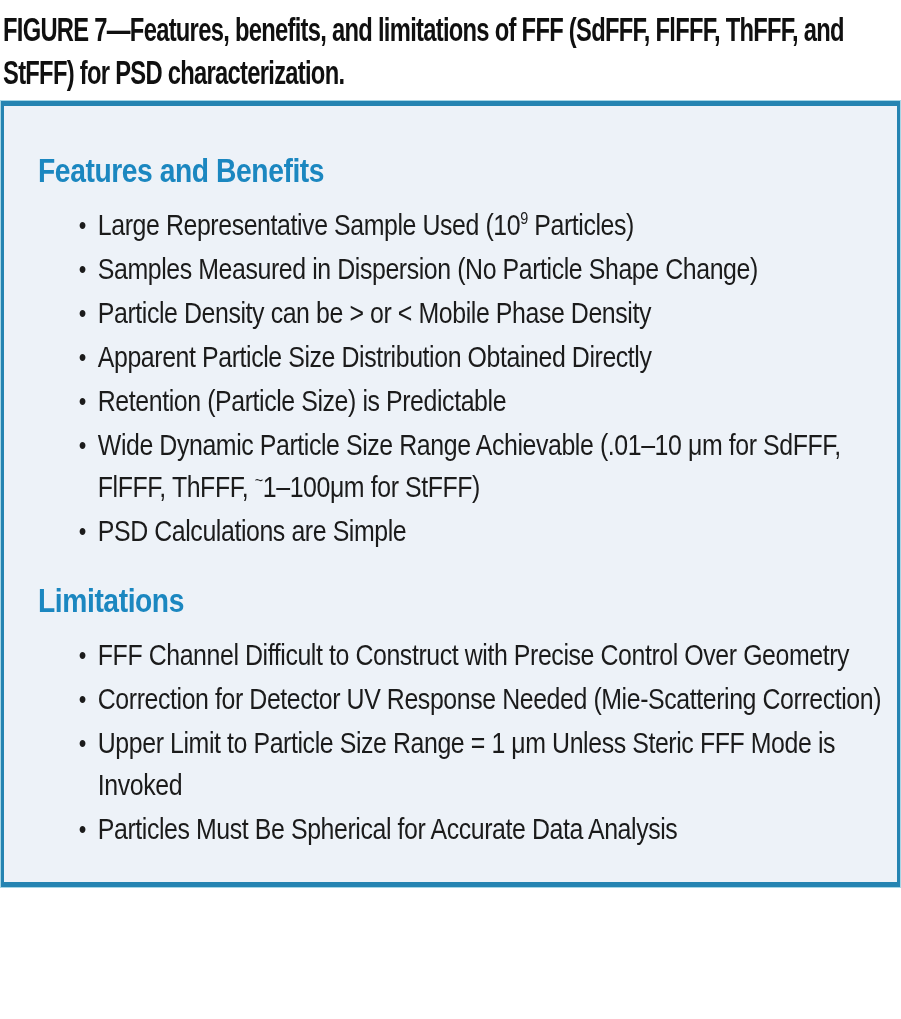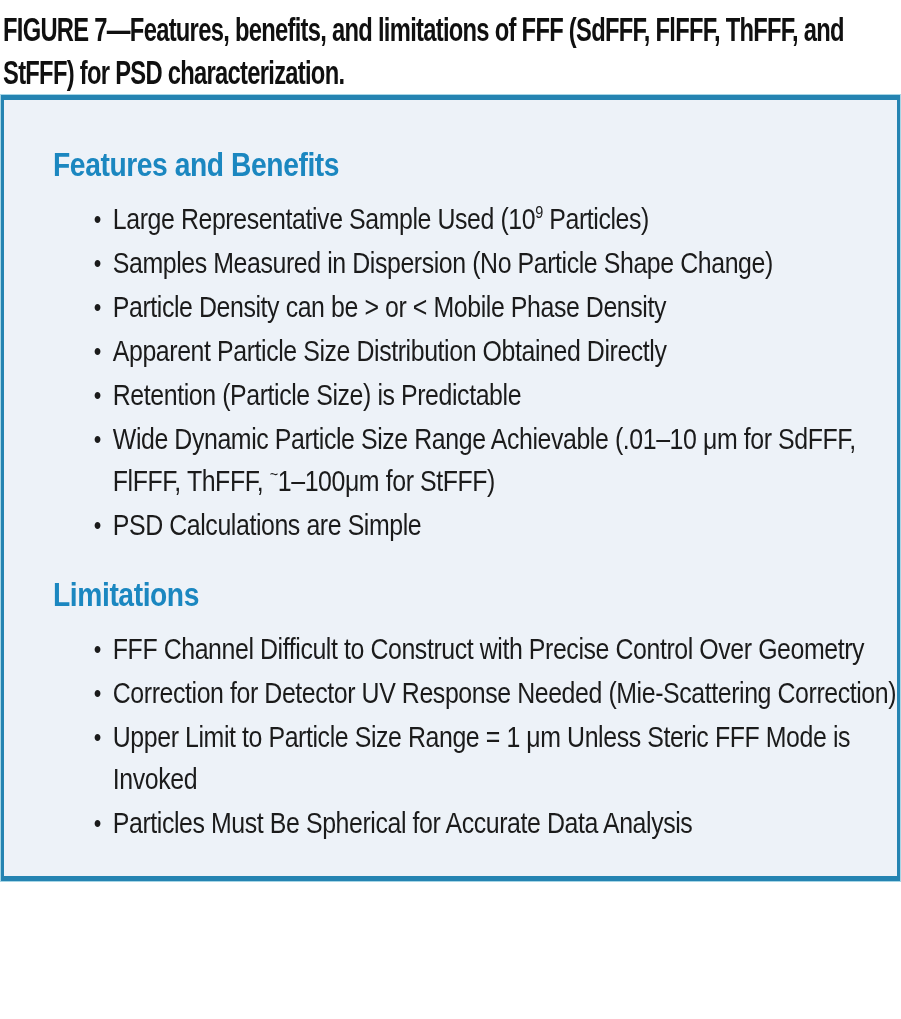--- a/index.html
+++ b/index.html
@@ -16,28 +16,27 @@
     transform: scaleX(0.72);       
     transform-origin: 0 0;
     font-weight: bold;
     font-size: 33px;
     line-height: 43px;
     letter-spacing: -1px;
     color: #101010;
   }
   
   .panel {
-    margin: 1px 1px 0 1px;
+    margin: 7px 1px 0 1px;
     background: #edf2f8;
     border: 3px solid #2584b2;
     border-top-width: 5px;
     border-bottom-width: 5px;
     box-shadow: 0 0 0 1px #a6d6e6;
     overflow: hidden;
-    padding-left: 15px;
   }
   .panel-content {
     width: 1080px;                 
     transform: scaleX(0.83);       
     transform-origin: 0 0;
     padding: 18px 20px 30px 41px;
     color: #1b1b1b;
   }
   .section-heading {
     font-weight: bold;

